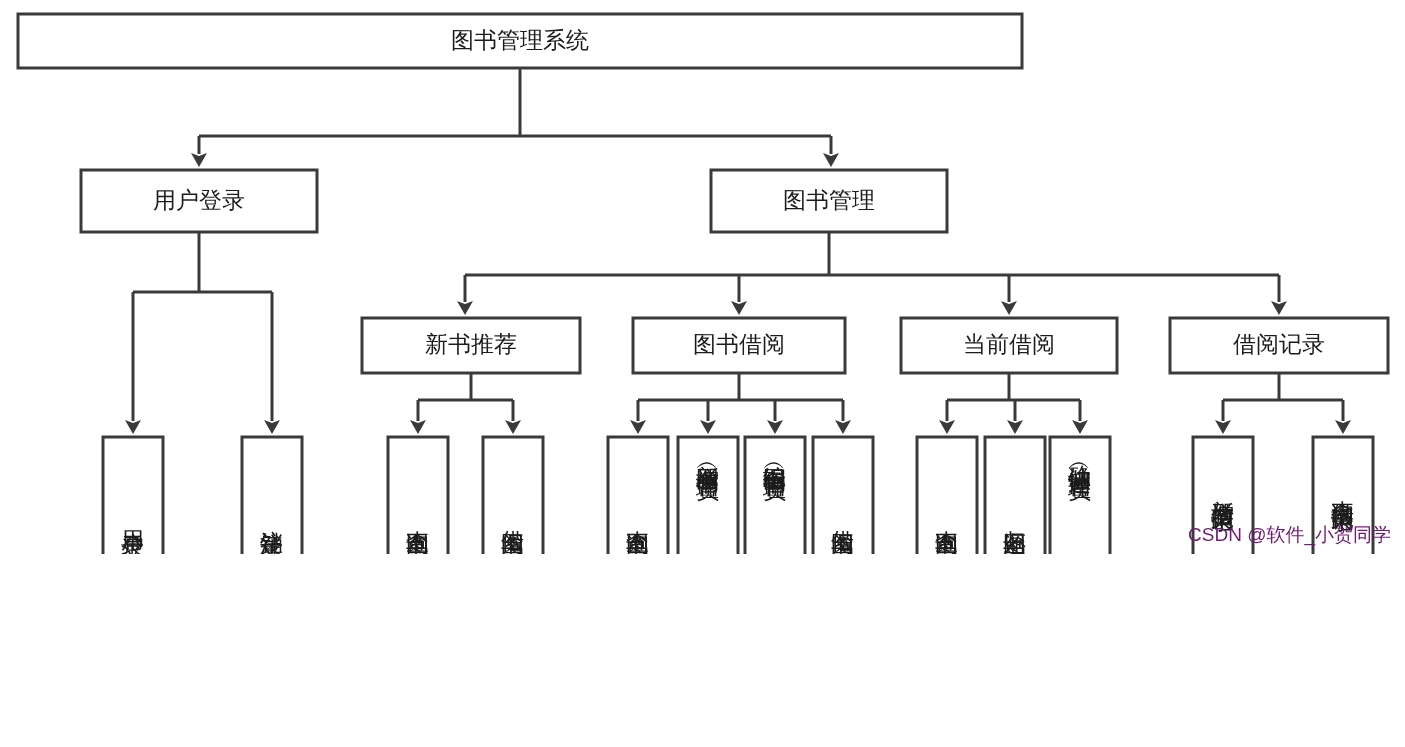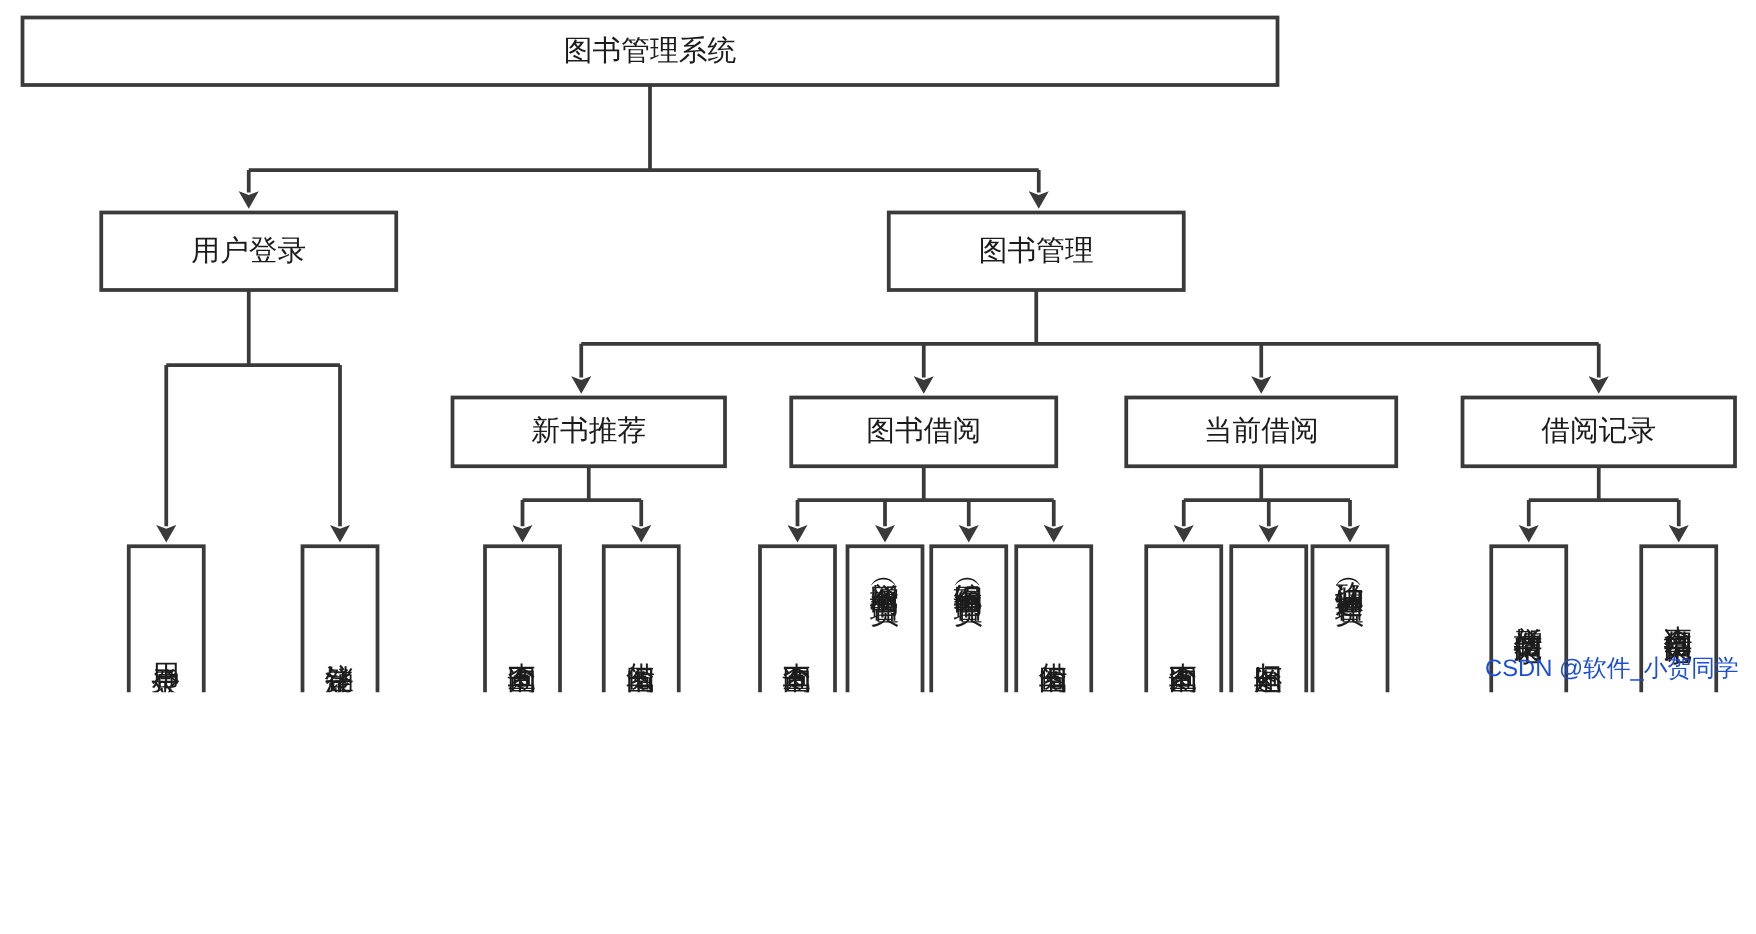--- a/index.html
+++ b/index.html
@@ -55,21 +55,21 @@
     writing-mode: vertical-rl;
     text-orientation: upright;
     letter-spacing: 2px;
   }
   .watermark {
     position: absolute;
     right: 14px;
     bottom: 6px;
     font-family: "Liberation Sans", "DejaVu Sans", sans-serif;
     font-size: 19px;
-    color: #1d4ed8;
+    color: #701a75;
     white-space: nowrap;
     pointer-events: none;
   }
 </style>
 </head>
 <body>
 
 <div id="diagram-root">
 
   <svg id="tree-svg" viewBox="0 0 1405 747">

